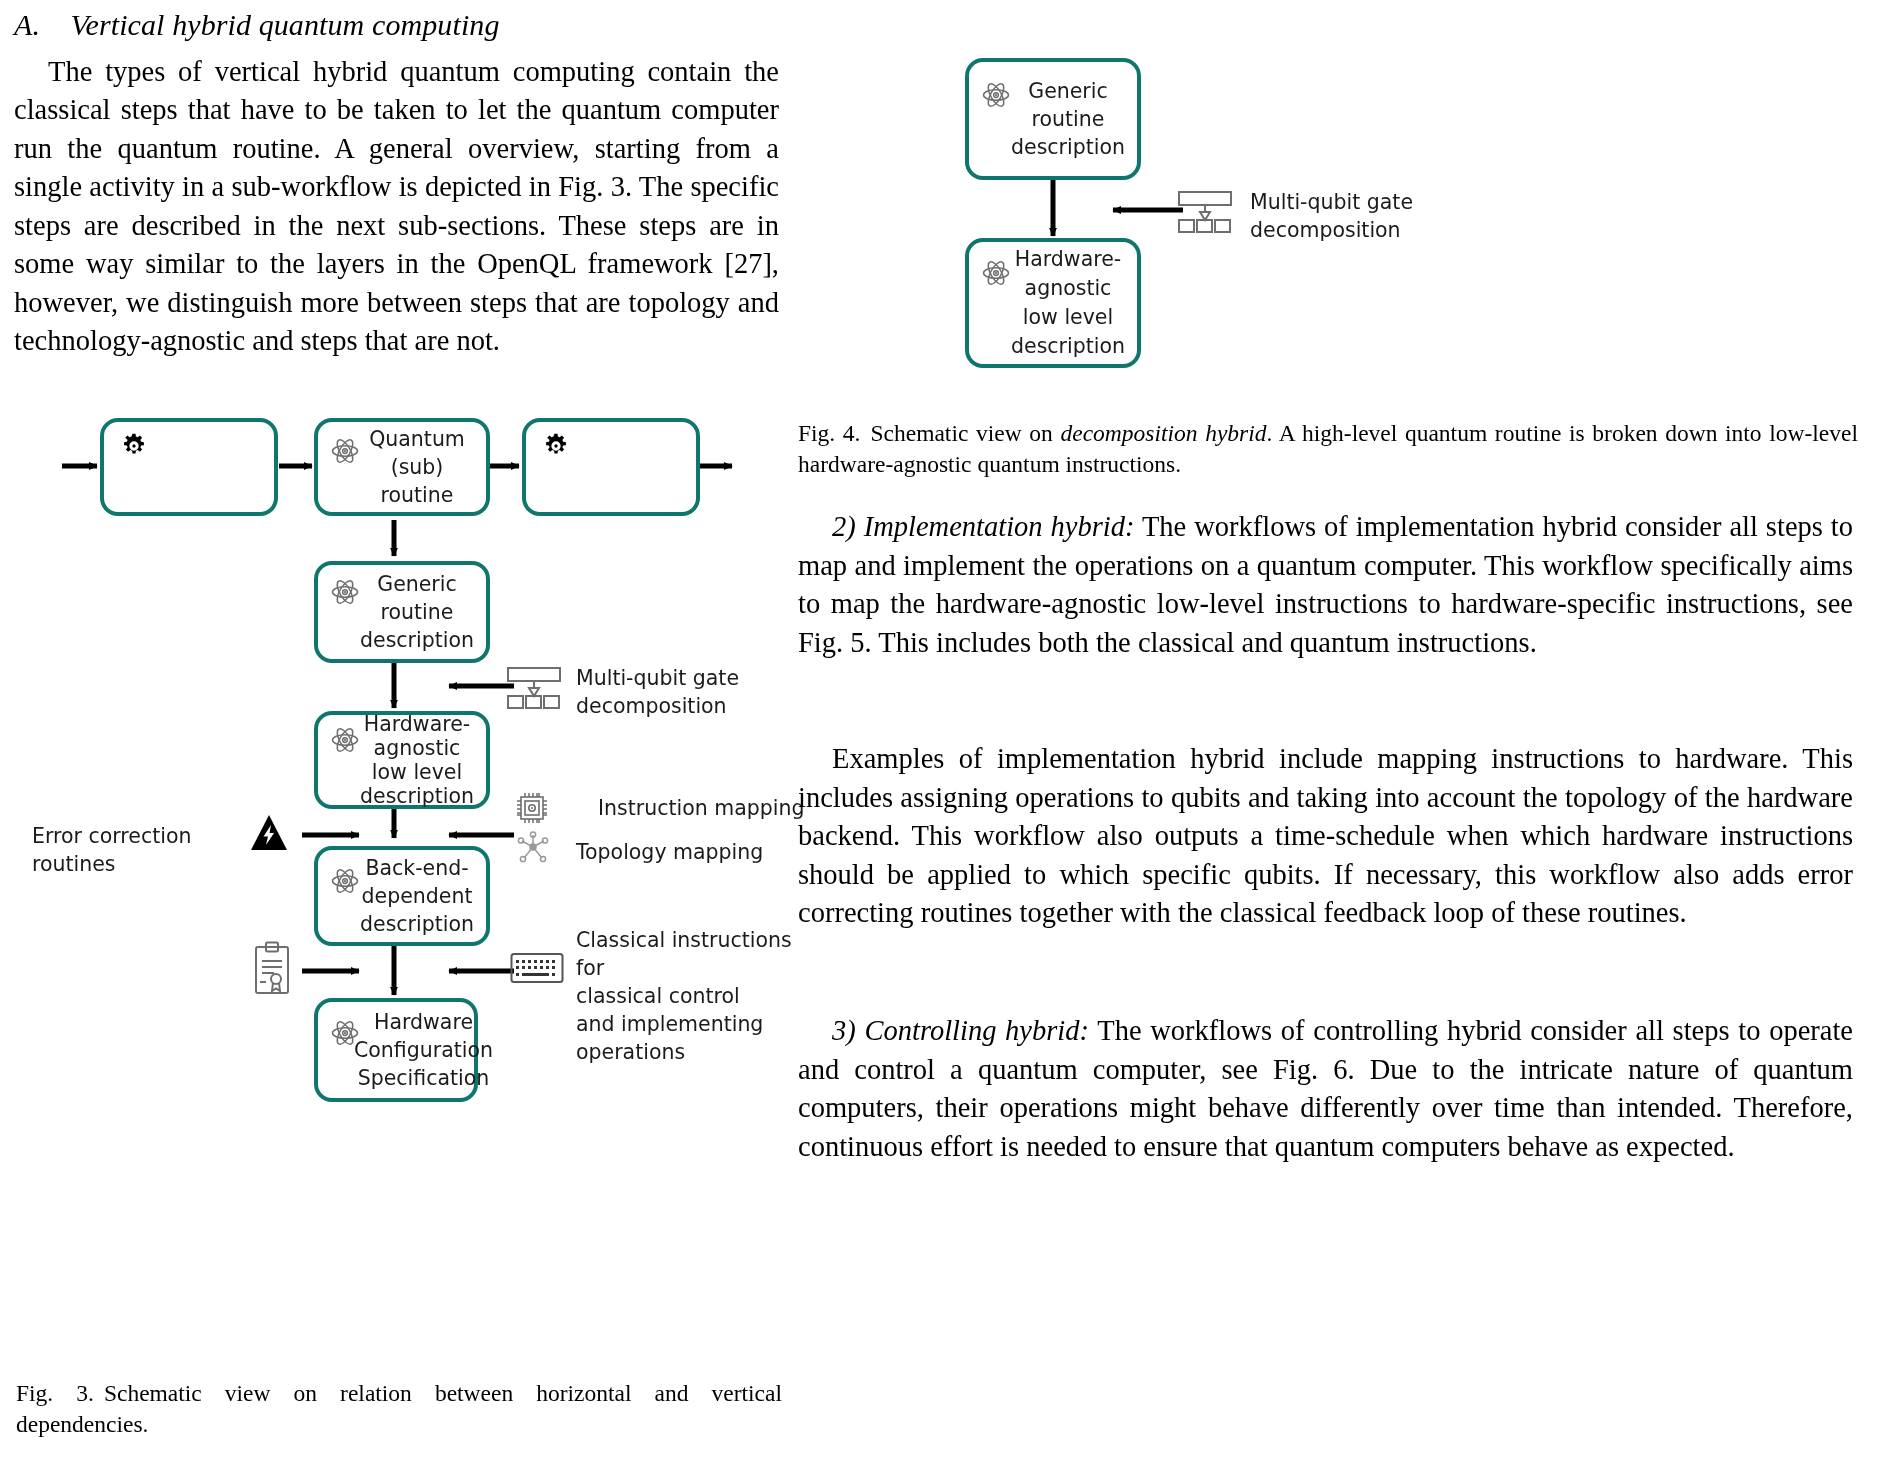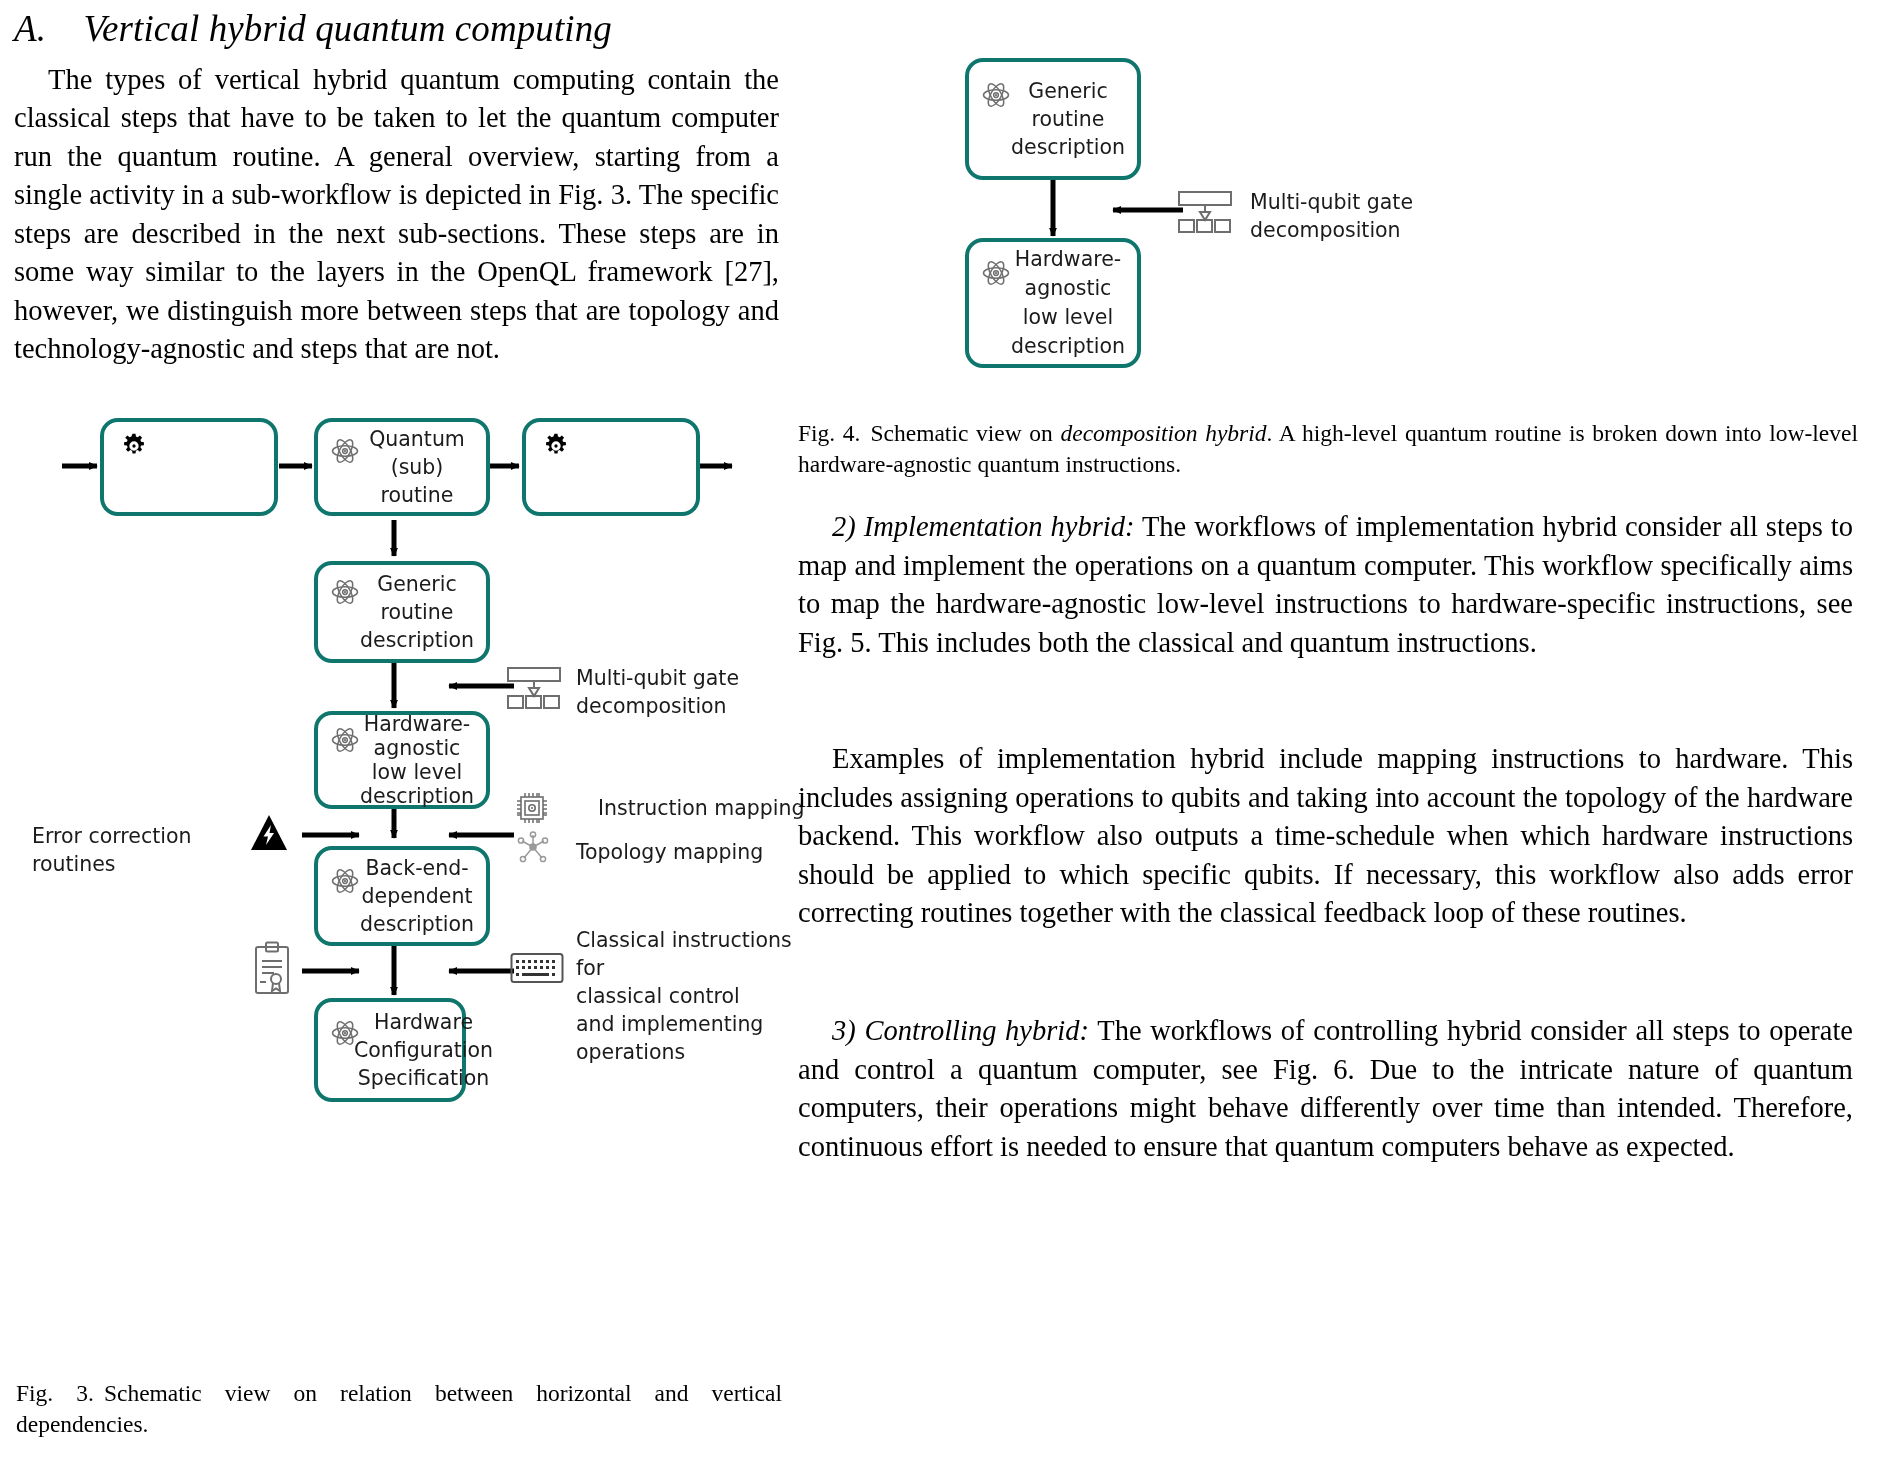--- a/index.html
+++ b/index.html
@@ -25,21 +25,21 @@
     position: absolute;
     top: 0;
     width: 790px;
   }
   .col-left  { left: 14px; }
   .col-right { left: 798px; width: 1070px; }
 
   
   .sec-head {
     font-style: italic;
-    font-size: 37px;
+    font-size: 30px;
     line-height: 1.15;
     margin: 0 0 8px 0;
     letter-spacing: .1px;
   }
   .sec-head .lbl { font-style: italic; }
 
   p.body {
     font-size: 28.5px;
     line-height: 38.5px;
     margin: 0;
@@ -350,21 +350,21 @@
         </g>
       </svg>
     </span>
     <div class="sidelabel right" style="left:562px; top:528px; width:225px;">
       <span>Classical instructions for</span><br>
       <span>classical control</span><br>
       <span>and implementing</span><br>
       <span>operations</span>
     </div>
 
-    <div class="node" style="left:300px; top:600px; width:152px; height:104px;">
+    <div class="node" style="left:300px; top:600px; width:164px; height:104px;">
       <span class="atom" style="top:16px;">
         <svg width="30" height="30" viewBox="0 0 24 24">
           <g fill="none" stroke="#6e6e6e" stroke-width="1.2">
             <ellipse cx="12" cy="12" rx="10" ry="4.2"></ellipse>
             <ellipse cx="12" cy="12" rx="10" ry="4.2" transform="rotate(60 12 12)"></ellipse>
             <ellipse cx="12" cy="12" rx="10" ry="4.2" transform="rotate(120 12 12)"></ellipse>
             <circle cx="12" cy="12" r="1.9"></circle>
           </g>
           <circle cx="12" cy="12" r="0.9" fill="#6e6e6e"></circle>
         </svg>

